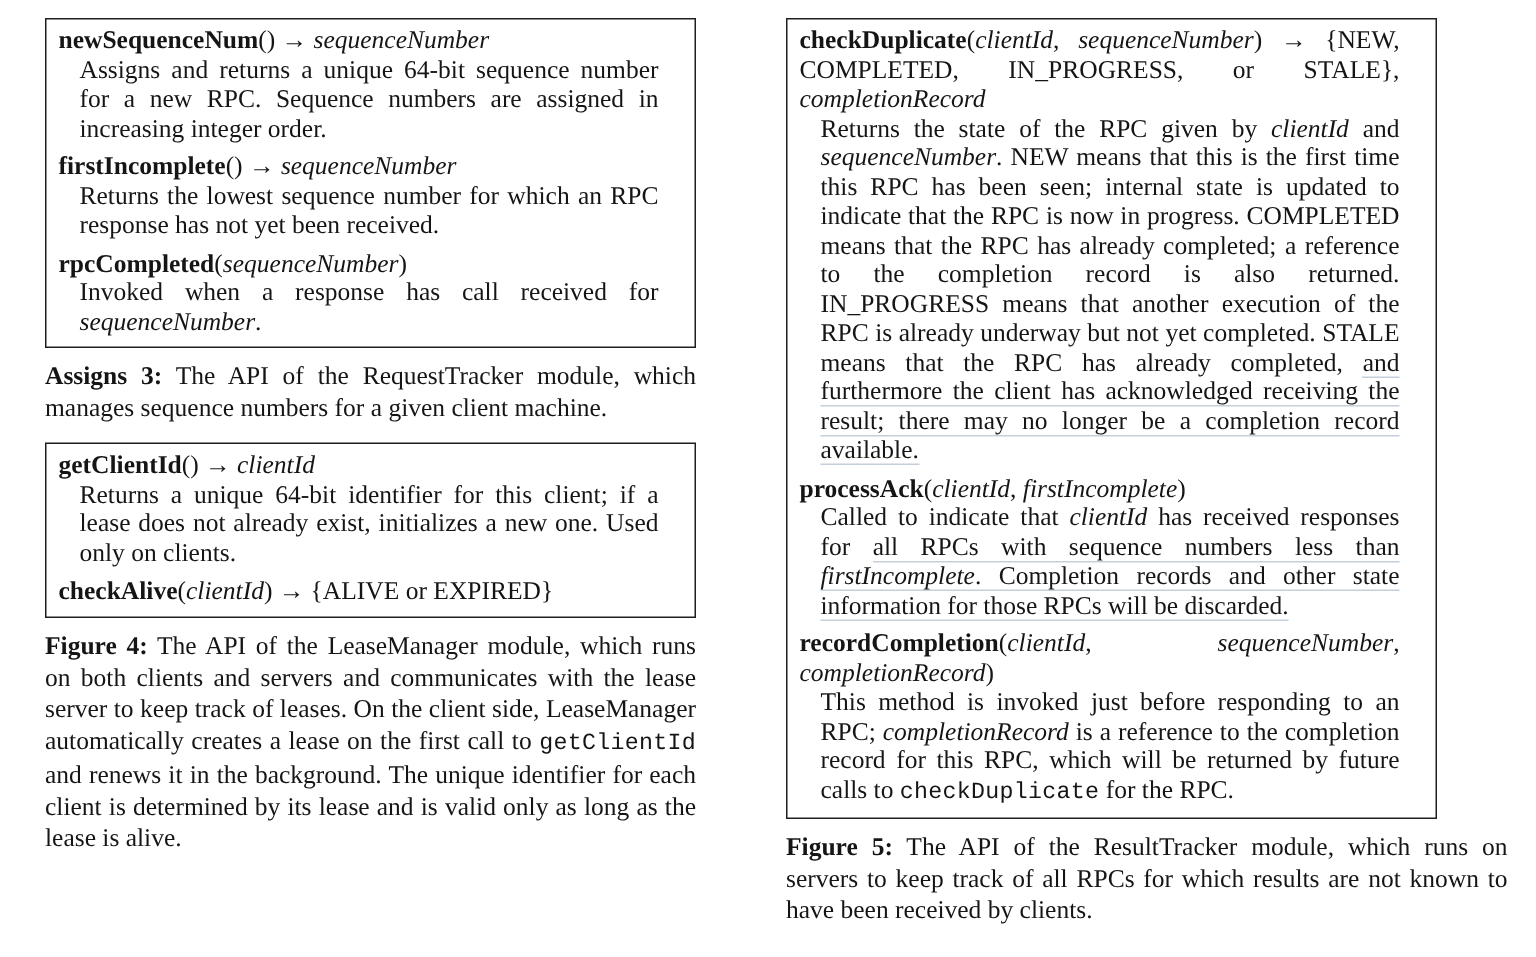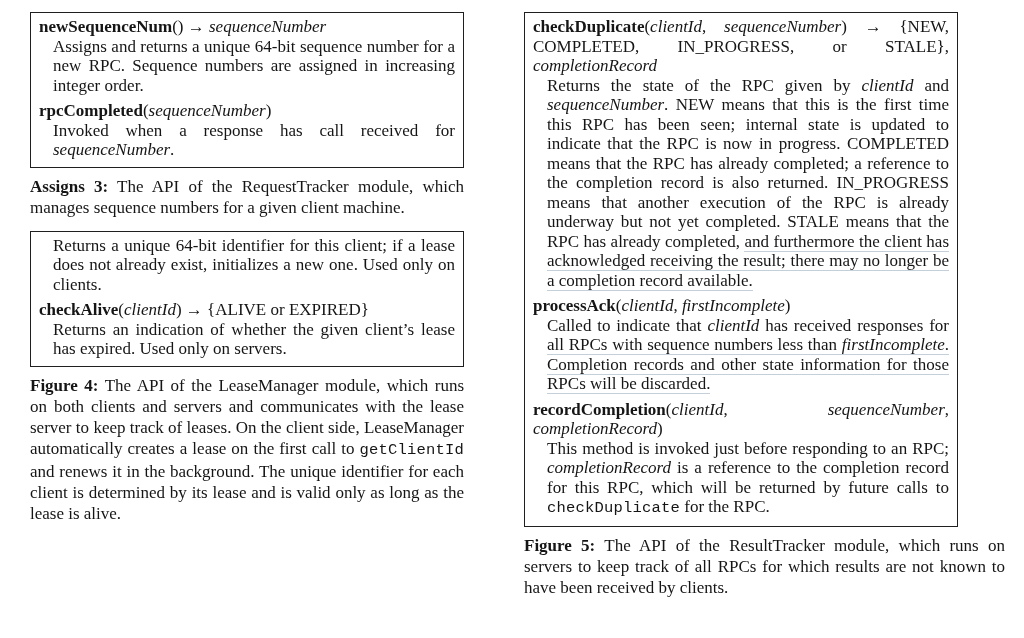--- a/index.html
+++ b/index.html
@@ -9,21 +9,21 @@
     font-family:"Liberation Serif","DejaVu Serif",serif;
   }
   .page{position:absolute;inset:0}
   .col{position:absolute;top:12px}
   .col-left{left:30px;width:434px}
   .col-right{left:524px;width:481px}
 
   .apibox{
     box-sizing:border-box;width:434px;
     border:1.6px solid #1f1f1f;
-    padding:4px 8px 7px 8px;
+    padding:4px 24px 7px 8px;
     background:#ffffff;
   }
   .entry{margin-top:6px}
   .entry:first-child{margin-top:0}
   .head{font-size:17px;line-height:19.5px;text-align:justify}
   .bodytext{font-size:17px;line-height:19.5px;text-align:justify;margin-left:14px}
   .caption{font-size:17px;line-height:21px;text-align:justify;margin-top:8px}
   .gap-above{margin-top:13px}
 
   
@@ -38,34 +38,38 @@
 <div class="page">
 
   <div class="col col-left">
 
     <div class="apibox">
       <div class="entry">
         <div class="head"><span class="rb">newSequenceNum</span><span>() → </span><span class="ri">sequenceNumber</span></div>
         <div class="bodytext"><span>Assigns and returns a unique 64-bit sequence number for a new RPC. Sequence numbers are assigned in increasing integer order.</span></div>
       </div>
       <div class="entry">
+        <div class="head"><span class="rb">firstIncomplete</span><span>() → </span><span class="ri">sequenceNumber</span></div>
+        <div class="bodytext"><span>Returns the lowest sequence number for which an RPC response has not yet been received.</span></div>
+      </div>
+      <div class="entry">
         <div class="head"><span class="rb">rpcCompleted</span><span>(</span><span class="ri">sequenceNumber</span><span>)</span></div>
         <div class="bodytext"><span>Invoked when a response has call received for </span><span class="ri">sequenceNumber</span><span>.</span></div>
       </div>
     </div>
 
     <div class="caption"><span class="rb">Assigns 3:</span><span> The API of the RequestTracker module, which manages sequence numbers for a given client machine.</span></div>
 
     <div class="apibox gap-above">
       <div class="entry">
+        <div class="head"><span class="rb">getClientId</span><span>() → </span><span class="ri">clientId</span></div>
         <div class="bodytext"><span>Returns a unique 64-bit identifier for this client; if a lease does not already exist, initializes a new one. Used only on clients.</span></div>
       </div>
       <div class="entry">
         <div class="head"><span class="rb">checkAlive</span><span>(</span><span class="ri">clientId</span><span>) → {ALIVE or EXPIRED}</span></div>
-        <div class="bodytext"><span>Returns an indication of whether the given client’s lease has expired. Used only on servers.</span></div>
       </div>
     </div>
 
     <div class="caption"><span class="rb">Figure 4:</span><span> The API of the LeaseManager module, which runs on both clients and servers and communicates with the lease server to keep track of leases. On the client side, LeaseManager automatically creates a lease on the first call to </span><span class="rm">getClientId</span><span> and renews it in the background. The unique identifier for each client is determined by its lease and is valid only as long as the lease is alive.</span></div>
 
   </div>
 
   <div class="col col-right">
 
     <div class="apibox">

